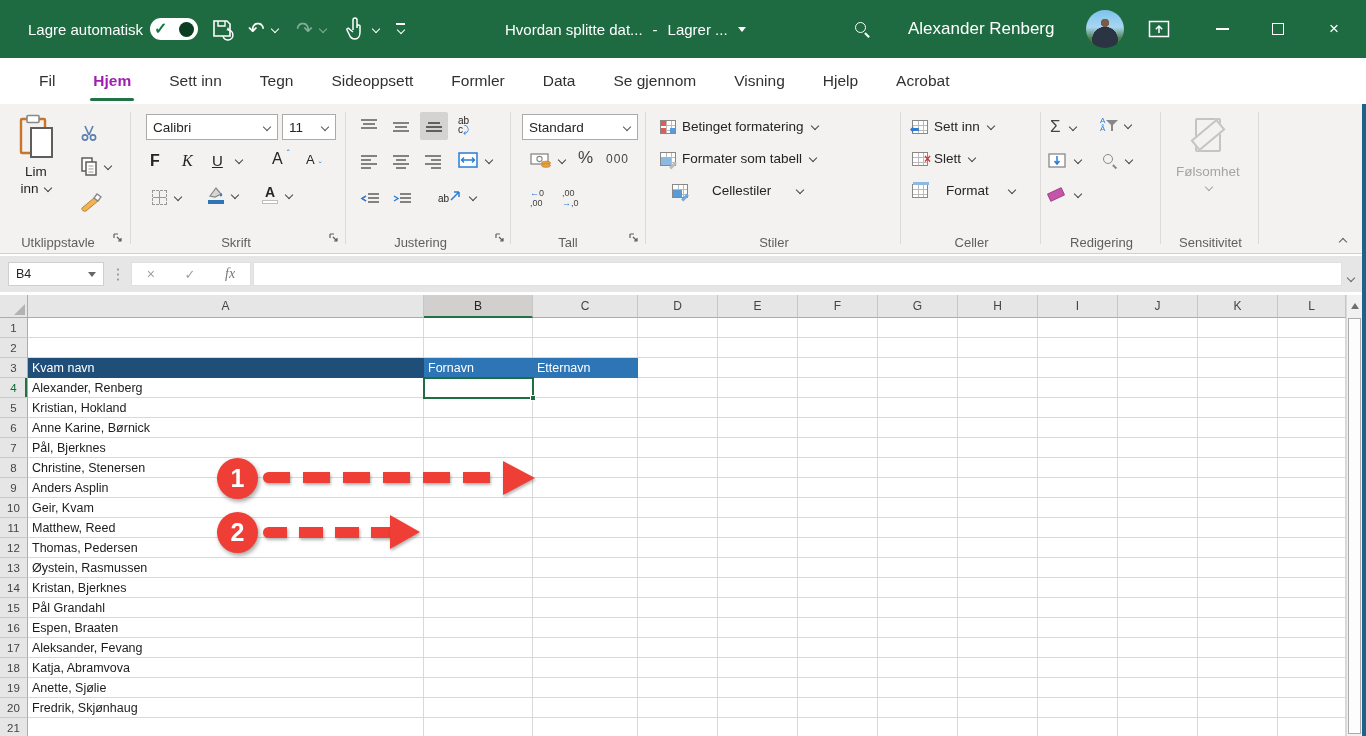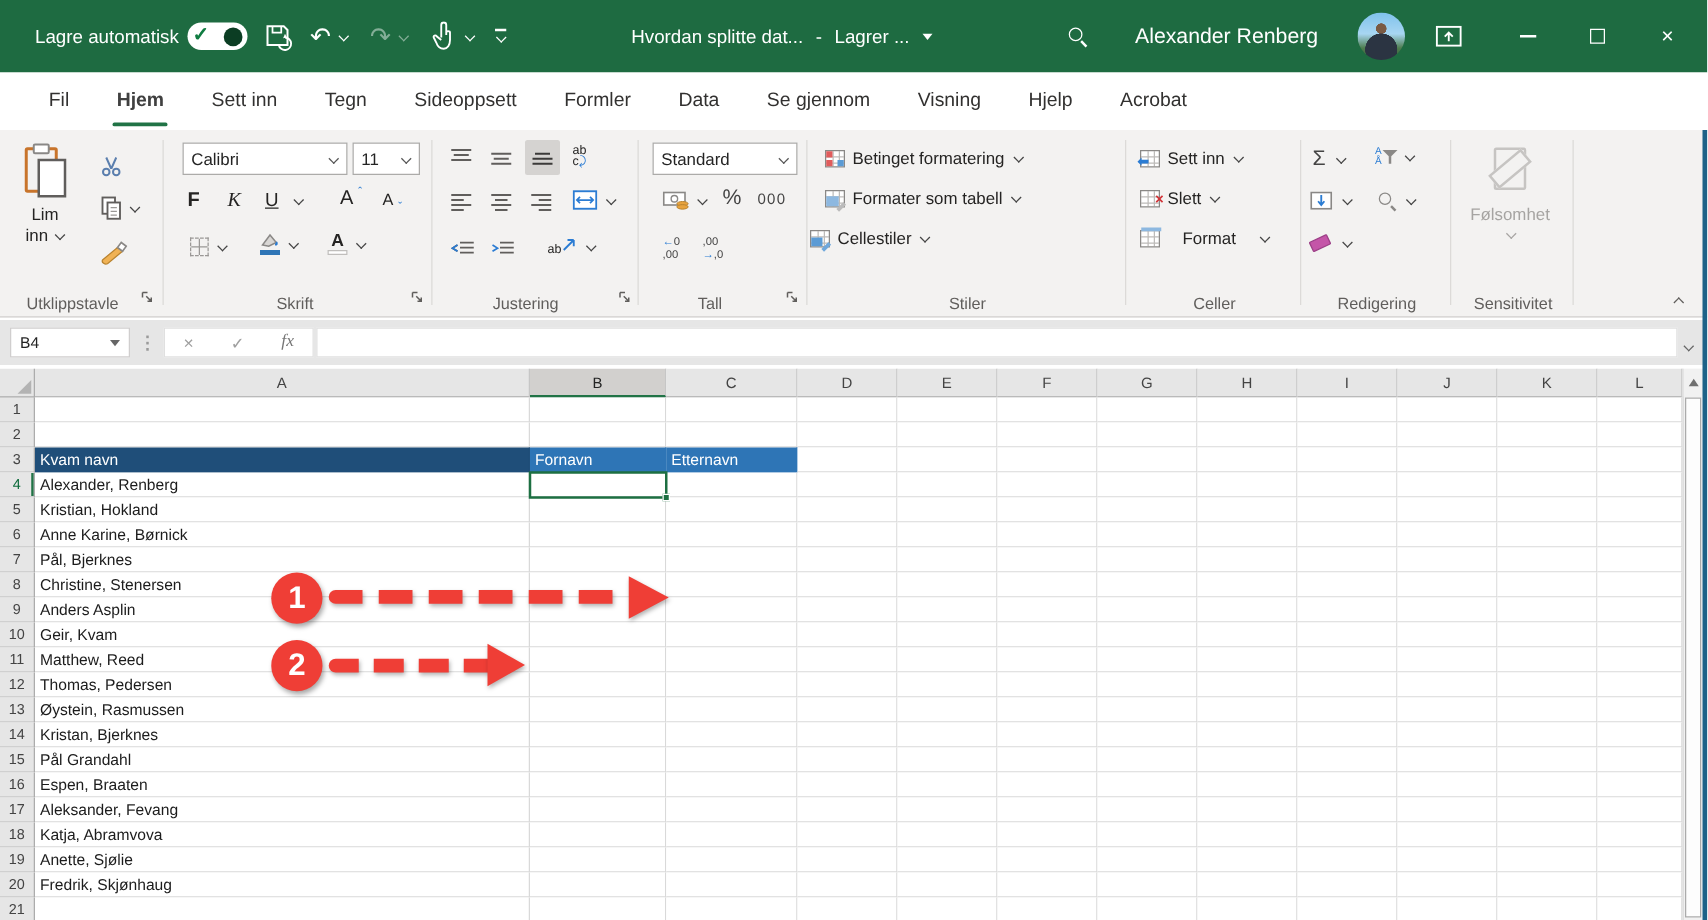--- a/index.html
+++ b/index.html
@@ -34,21 +34,21 @@
       radial-gradient(circle at 50% 34%, #7a5a44 0 13%, transparent 14%),
       linear-gradient(180deg,#7fc2ec 0%,#a8d6f2 45%,#4d7d4e 75%,#3c5b3a 100%); }
   .win-btn { width:44px; justify-content:center; font-size:17px; }
   .max-box { width:12px; height:12px; border:1.4px solid #fff; }
   .min-bar { width:13px; height:1.6px; background:#fff; }
 
   
   .tabrow { position:absolute; left:0; top:58px; width:1366px; height:46px; background:#fff; }
   .tabs { position:absolute; left:20px; top:0; height:46px; display:flex; align-items:center; }
   .tab { padding:0 19px; font-size:15.5px; color:#323130; height:46px; display:flex; align-items:center; position:relative; }
-  .tab.active { font-weight:700; color:#404040;text-align:center; }
+  .tab.active { font-weight:700; color:#a21caf;text-align:center; }
   .tab.active::after { content:""; position:absolute; left:16px; right:16px; bottom:3px; height:3px; background:#217346; border-radius:2px; }
   .share-btn { position:absolute; left:1176px; top:66px; width:68px; height:31px; background:#fff; border:1px solid #E1DFDD; border-radius:4px; display:flex; align-items:center; justify-content:center; gap:5px; color:#217346; font-size:15.5px; font-weight:700; }
   .comment-btn { position:absolute; left:1258px; top:66px; width:44px; height:31px; background:#fff; border:1px solid #E1DFDD; border-radius:4px; display:flex; align-items:center; justify-content:center; }
   .smiley { position:absolute; left:1320px; top:68px; }
 
   
   .ribbon { position:absolute; left:0; top:104px; width:1366px; height:150px; background:#F3F2F1; border-bottom:1px solid #D2D0CE; font-size:13.5px; color:#252423; }
   .rdiv { position:absolute; top:8px; width:1px; height:132px; background:#DCDAD8; }
   .grp-label { position:absolute; top:128px; height:20px; font-size:13px; color:#605E5C; display:flex; align-items:center; justify-content:center; }
   .dlaunch { position:absolute; top:128px; width:14px; height:14px; }
@@ -427,21 +427,21 @@
       <span class="cv"></span>
     </div>
     <div class="rb" style="left:660px; top:47px; gap:6px">
       <span class="grid-ico">
           <span class="ovl" style="left:0; bottom:0; width:10px; height:8px; background:#8DB8E0"></span>
           <span class="ovl" style="right:-2px; bottom:-2px; width:8px; height:3px; background:#BBB; transform:rotate(-45deg)"></span>
         </span>
       <span>Formater som tabell</span>
       <span class="cv"></span>
     </div>
-    <div class="rb" style="left:648px; top:79px; gap:6px">
+    <div class="rb" style="left:672px; top:79px; gap:24px">
       <span class="grid-ico">
           <span class="ovl" style="left:0; bottom:0; width:9px; height:7px; background:#5B9BD5"></span>
           <span class="ovl" style="right:-2px; bottom:-2px; width:8px; height:3px; background:#6FA8DC; transform:rotate(-45deg)"></span>
         </span>
       <span>Cellestiler</span>
       <span class="cv"></span>
     </div>
     <div class="grp-label" style="left:648px; width:252px">Stiler</div>
     <div class="rdiv" style="left:900px"></div>
 

